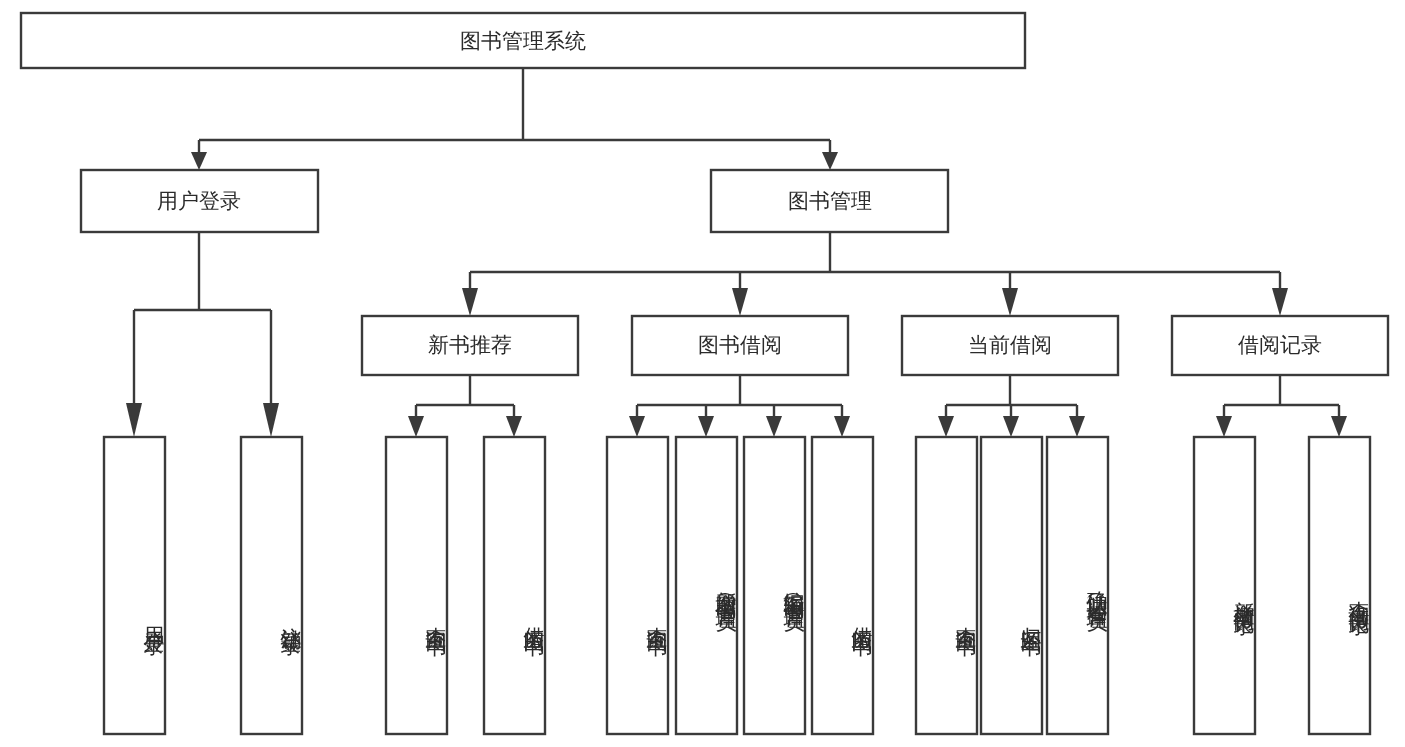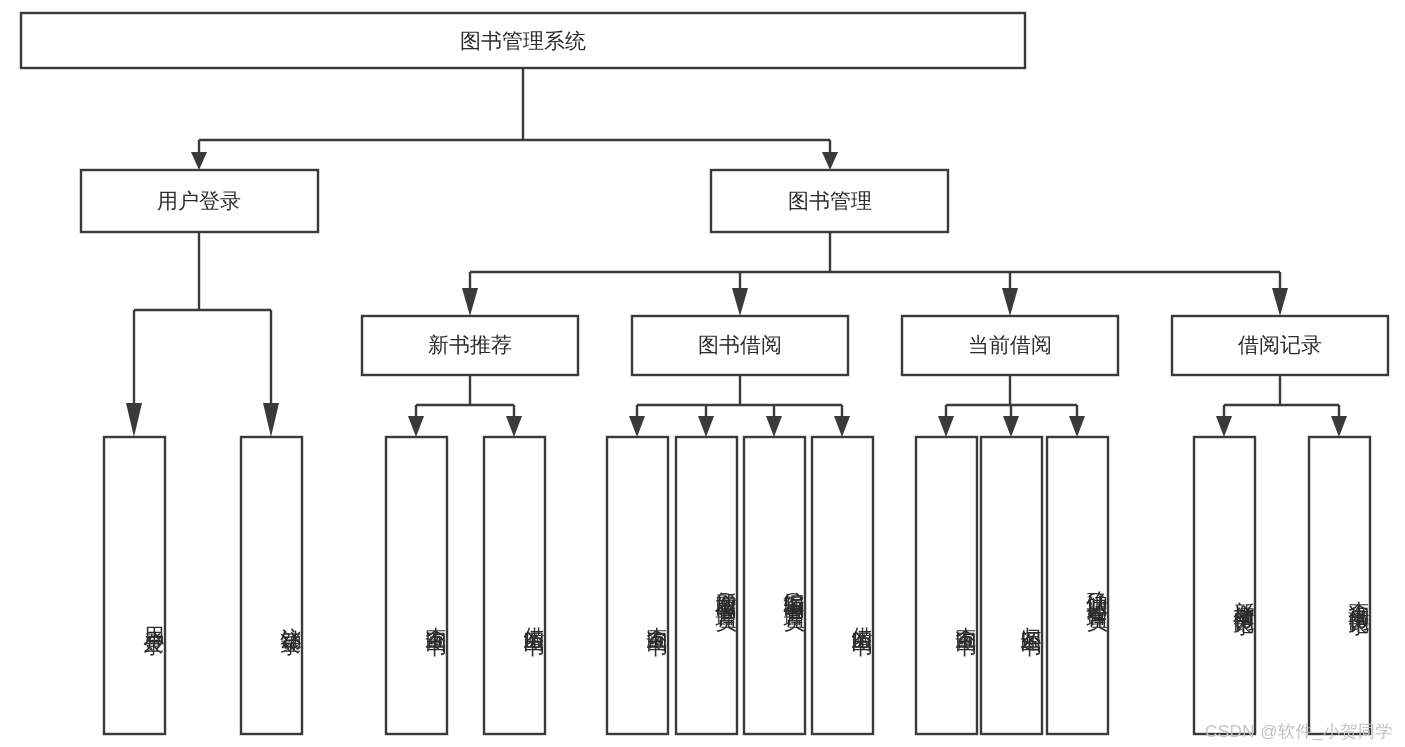--- a/index.html
+++ b/index.html
@@ -207,14 +207,13 @@
   <div class="leaf-text-wrap" style="left:744px; top:443px; width:61px; height:288px;">编辑图书（管理员）</div>
   <div class="leaf-text-wrap" style="left:812px; top:503px; width:61px; height:225px;">借阅图书</div>
 
   <div class="leaf-text-wrap" style="left:916px; top:503px; width:61px; height:225px;">查询图书</div>
   <div class="leaf-text-wrap" style="left:981px; top:503px; width:61px; height:225px;">归还图书</div>
   <div class="leaf-text-wrap" style="left:1047px; top:443px; width:61px; height:288px;">确认归还（管理员）</div>
 
   <div class="leaf-text-wrap" style="left:1194px; top:455px; width:61px; height:275px;">新增借阅记录</div>
   <div class="leaf-text-wrap" style="left:1309px; top:455px; width:61px; height:275px;">查询借阅记录</div>
 
-  <div class="watermark">CSDN @软件_小贺同学</div>
 </div>
 
 </body></html>

